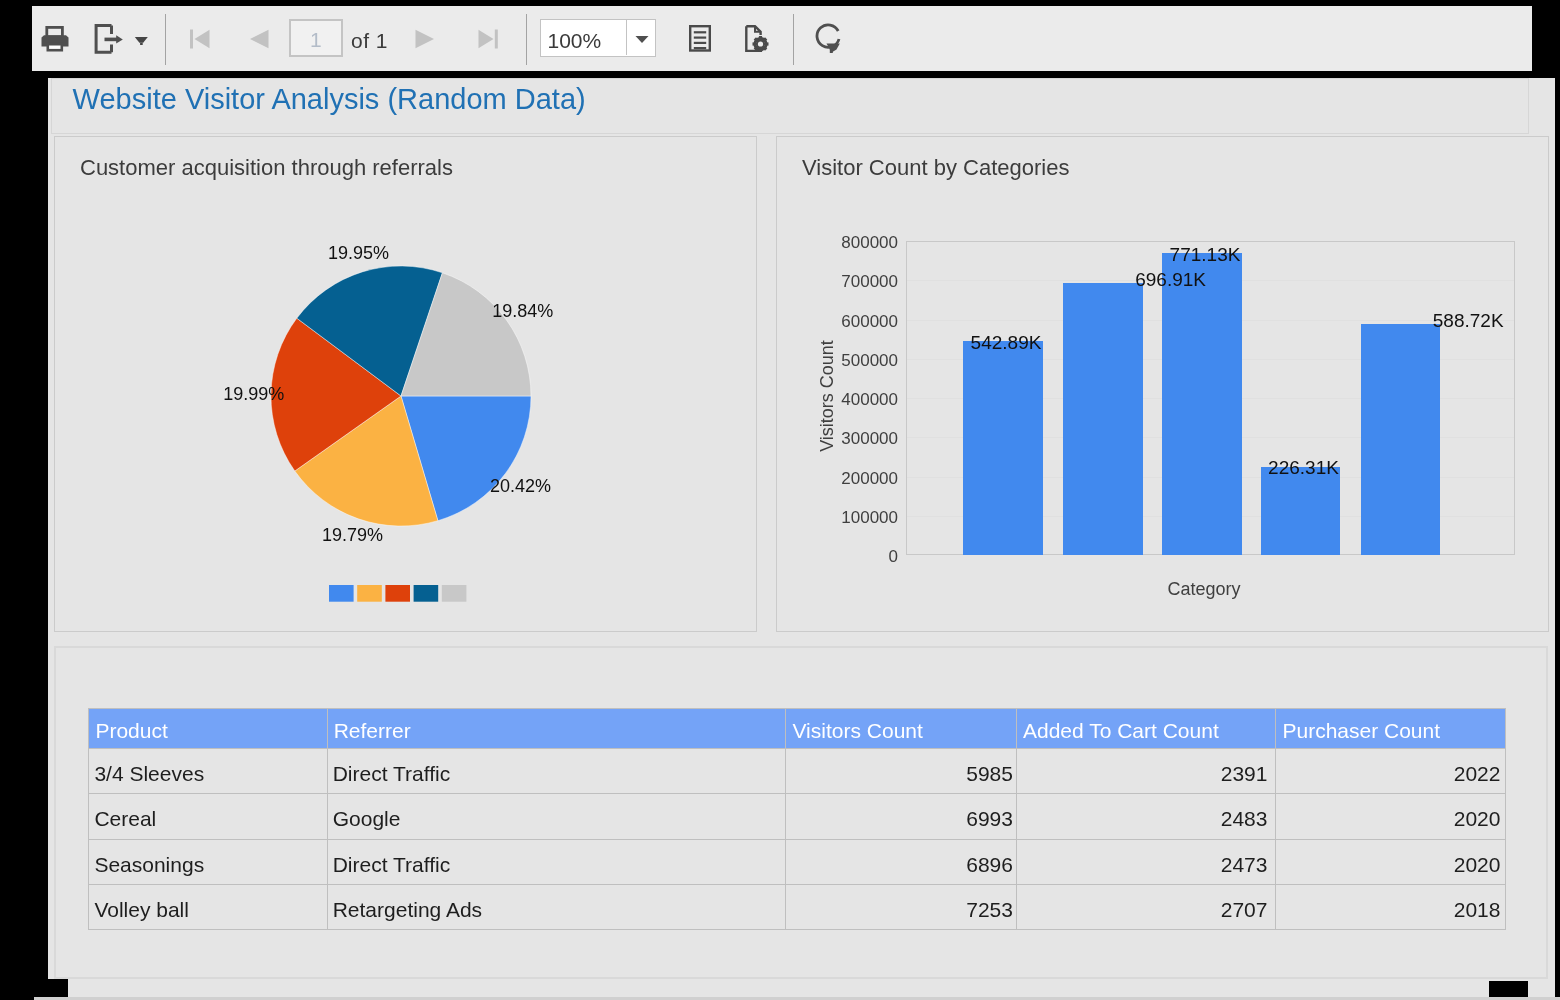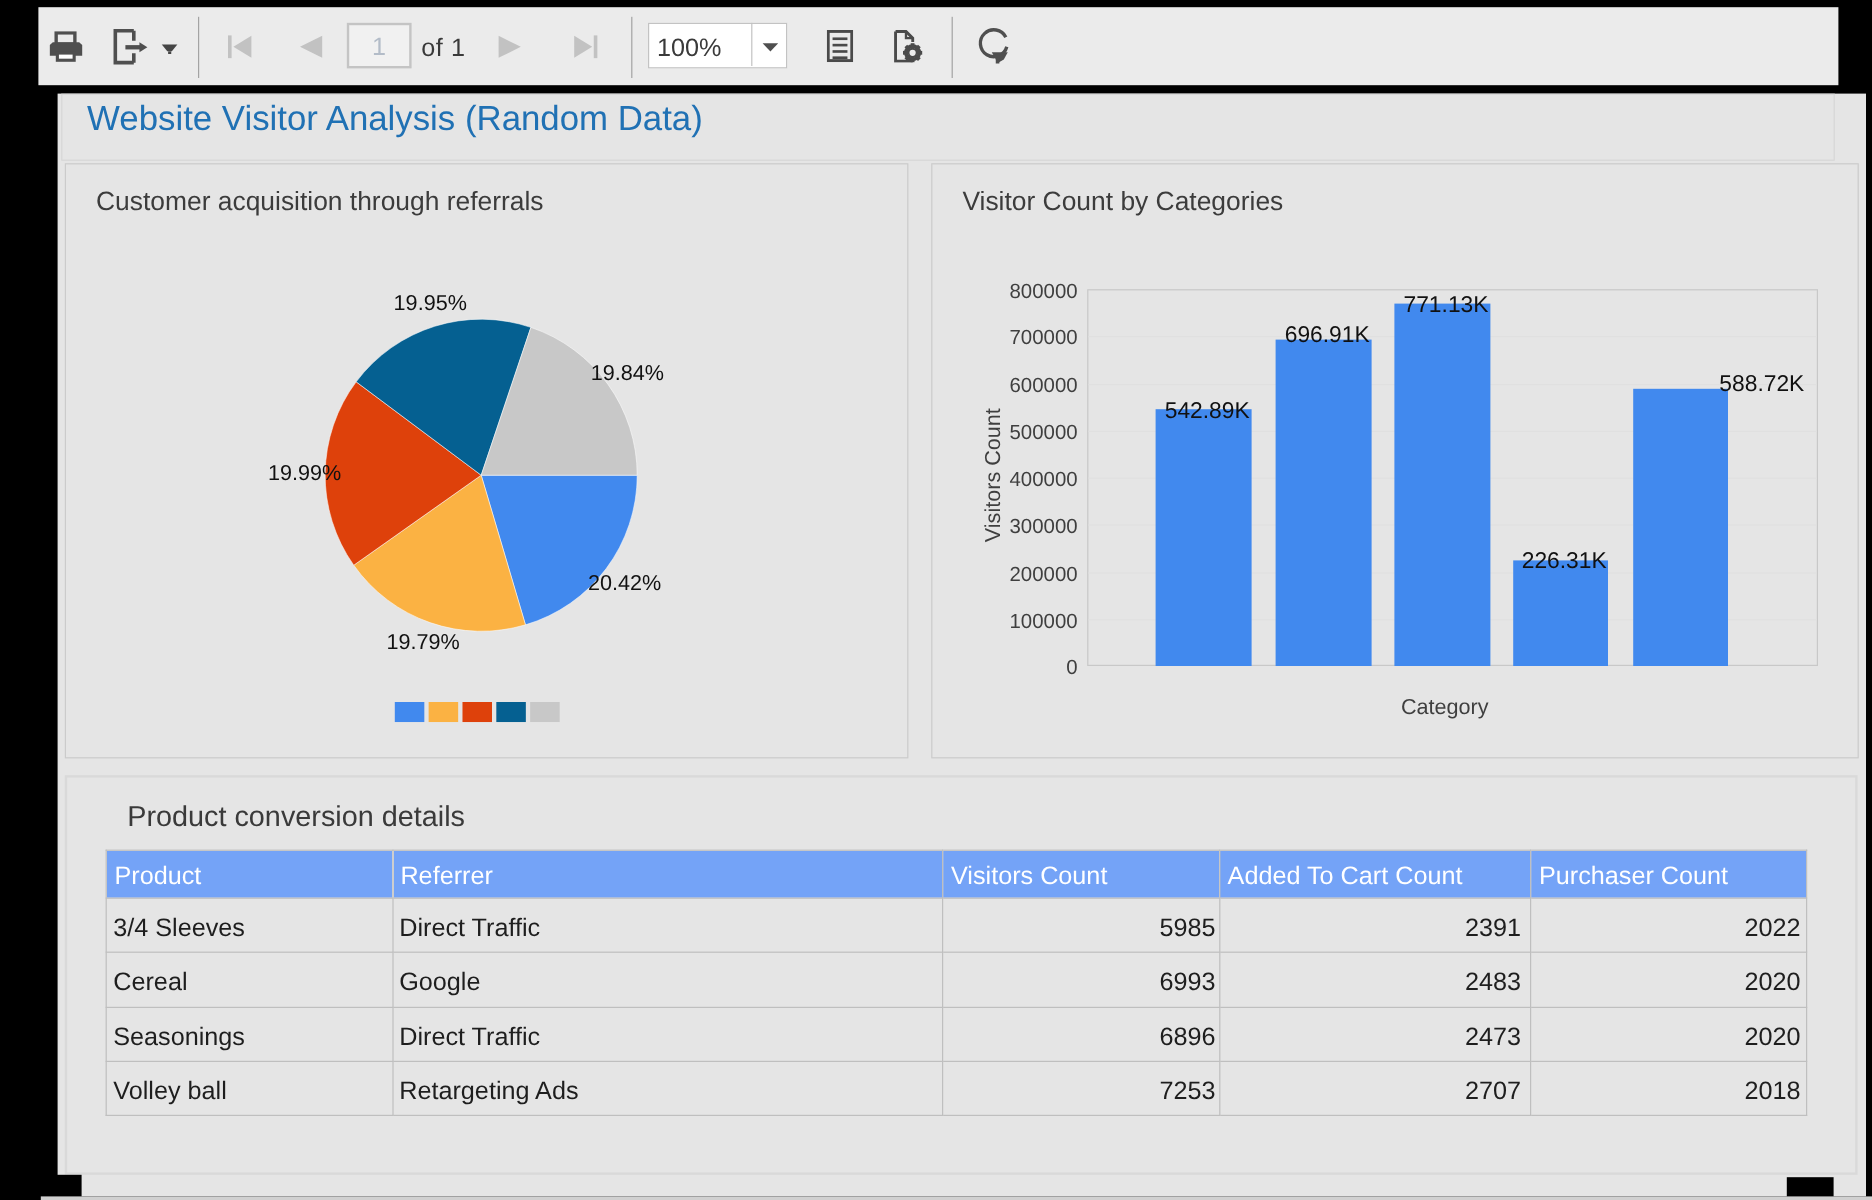--- a/index.html
+++ b/index.html
@@ -156,27 +156,26 @@
   <div class="abs" style="left:679px;top:306.5px;width:200px;height:22px;line-height:22px;font-size:18px;color:#3f3f3f;text-align:center;transform:rotate(-90deg);">Visitors Count</div>
   <div class="abs" style="left:1056px;top:501px;width:200px;font-size:18px;color:#3f3f3f;text-align:center;">Category</div>
 
   <div class="bar" style="left:915.3px;top:262.6px;width:79.6px;height:214.4px;"></div>
   <div class="bar" style="left:1015.4px;top:204.5px;width:79.6px;height:272.5px;"></div>
   <div class="bar" style="left:1114.3px;top:175.4px;width:79.6px;height:301.6px;"></div>
   <div class="bar" style="left:1212.7px;top:388.7px;width:79.6px;height:88.3px;"></div>
   <div class="bar" style="left:1312.8px;top:246.4px;width:79.6px;height:230.6px;"></div>
 
   <div class="barlab" style="left:858px;top:253.9px;width:200px;text-align:center;">542.89K</div>
-  <div class="barlab" style="left:958px;top:190.6px;width:200px;text-align:center;">696.91K</div>
+  <div class="barlab" style="left:958px;top:190.6px;width:200px;text-align:right;">696.91K</div>
   <div class="barlab" style="left:1057px;top:166px;width:200px;text-align:center;">771.13K</div>
   <div class="barlab" style="left:1155.5px;top:379.3px;width:200px;text-align:center;">226.31K</div>
   <div class="barlab" style="left:1255.6px;top:232.4px;width:200px;text-align:right;">588.72K</div>
 
   <div class="abs" style="left:6px;top:568px;width:1490px;height:328.5px;border:2px solid #d9d9d9;"></div>
-  <div class="abs" style="left:58px;top:588.5px;font-size:24px;color:#3a3a3a;">Product conversion details</div>
   <table class="rpt abs" style="left:40.4px;top:629.9px;width:1417px;">
     <colgroup>
         <col style="width:238.3px">
         <col style="width:458.8px">
         <col style="width:230.5px">
         <col style="width:259.5px">
         <col style="width:230px">
       </colgroup>
     <tbody>
         <tr style="height:40px;">

